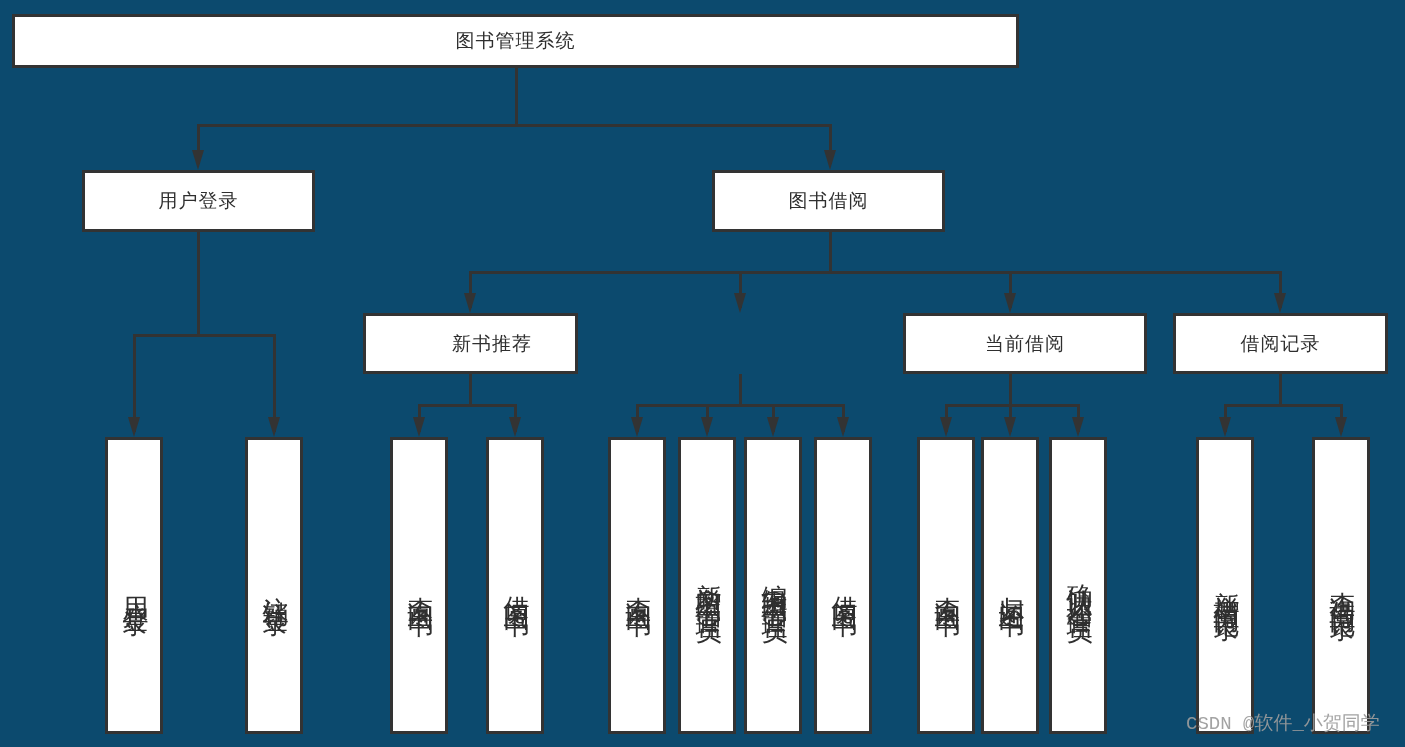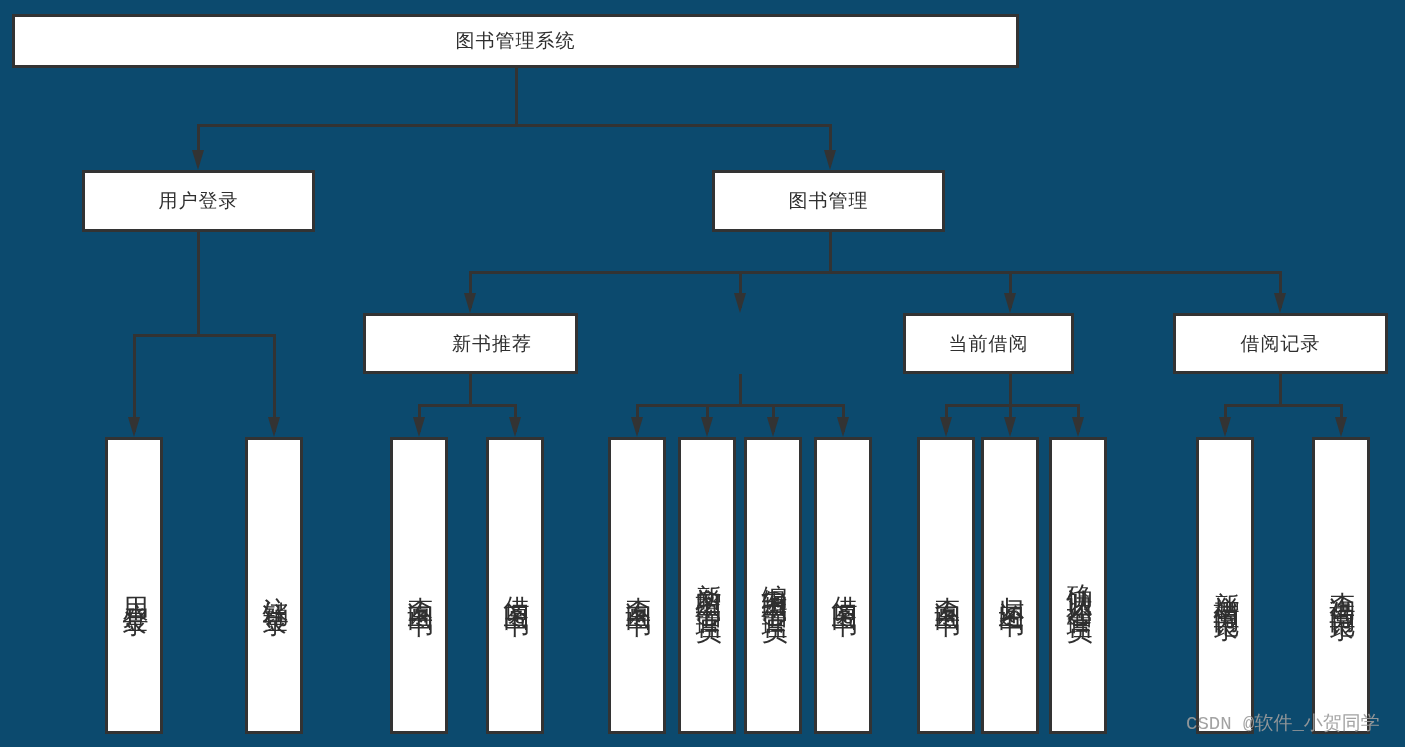--- a/index.html
+++ b/index.html
@@ -66,21 +66,21 @@
   <div class="hl" style="left:198px; top:124px; width:633px;"></div>
   <div class="vl" style="left:197px; top:124px; height:40px;"></div>
   <div class="arrow" style="left:192px; top:150px;"></div>
   <div class="vl" style="left:829px; top:124px; height:40px;"></div>
   <div class="arrow" style="left:824px; top:150px;"></div>
 
   <div class="node" style="left:82px; top:170px; width:233px; height:62px;">
     <span class="hlabel">用户登录</span>
   </div>
   <div class="node" style="left:712px; top:170px; width:233px; height:62px;">
-    <span class="hlabel">图书管理</span>
+    <span class="hlabel">图书借阅</span>
   </div>
 
   <div class="vl" style="left:197px; top:232px; height:104px;"></div>
   <div class="hl" style="left:133px; top:334px; width:141px;"></div>
   <div class="vl" style="left:133px; top:334px; height:98px;"></div>
   <div class="arrow" style="left:128px; top:417px;"></div>
   <div class="vl" style="left:273px; top:334px; height:98px;"></div>
   <div class="arrow" style="left:268px; top:417px;"></div>
 
   <div class="vl" style="left:829px; top:232px; height:41px;"></div>
@@ -90,21 +90,21 @@
   <div class="vl" style="left:739px; top:271px; height:37px;"></div>
   <div class="arrow" style="left:734px; top:293px;"></div>
   <div class="vl" style="left:1009px; top:271px; height:37px;"></div>
   <div class="arrow" style="left:1004px; top:293px;"></div>
   <div class="vl" style="left:1279px; top:271px; height:37px;"></div>
   <div class="arrow" style="left:1274px; top:293px;"></div>
 
   <div class="node" style="left:363px; top:313px; width:215px; height:61px;padding-left:43px;">
     <span class="hlabel">新书推荐</span>
   </div>
-  <div class="node" style="left:903px; top:313px; width:171px; height:61px;">
+  <div class="node" style="left:903px; top:313px; width:244px; height:61px;">
     <span class="hlabel">当前借阅</span>
   </div>
   <div class="node" style="left:1173px; top:313px; width:215px; height:61px;">
     <span class="hlabel">借阅记录</span>
   </div>
 
   <div class="vl" style="left:469px; top:374px; height:32px;"></div>
   <div class="hl" style="left:418px; top:404px; width:98px;"></div>
   <div class="vl" style="left:418px; top:404px; height:28px;"></div>
   <div class="arrow" style="left:413px; top:417px;"></div>

